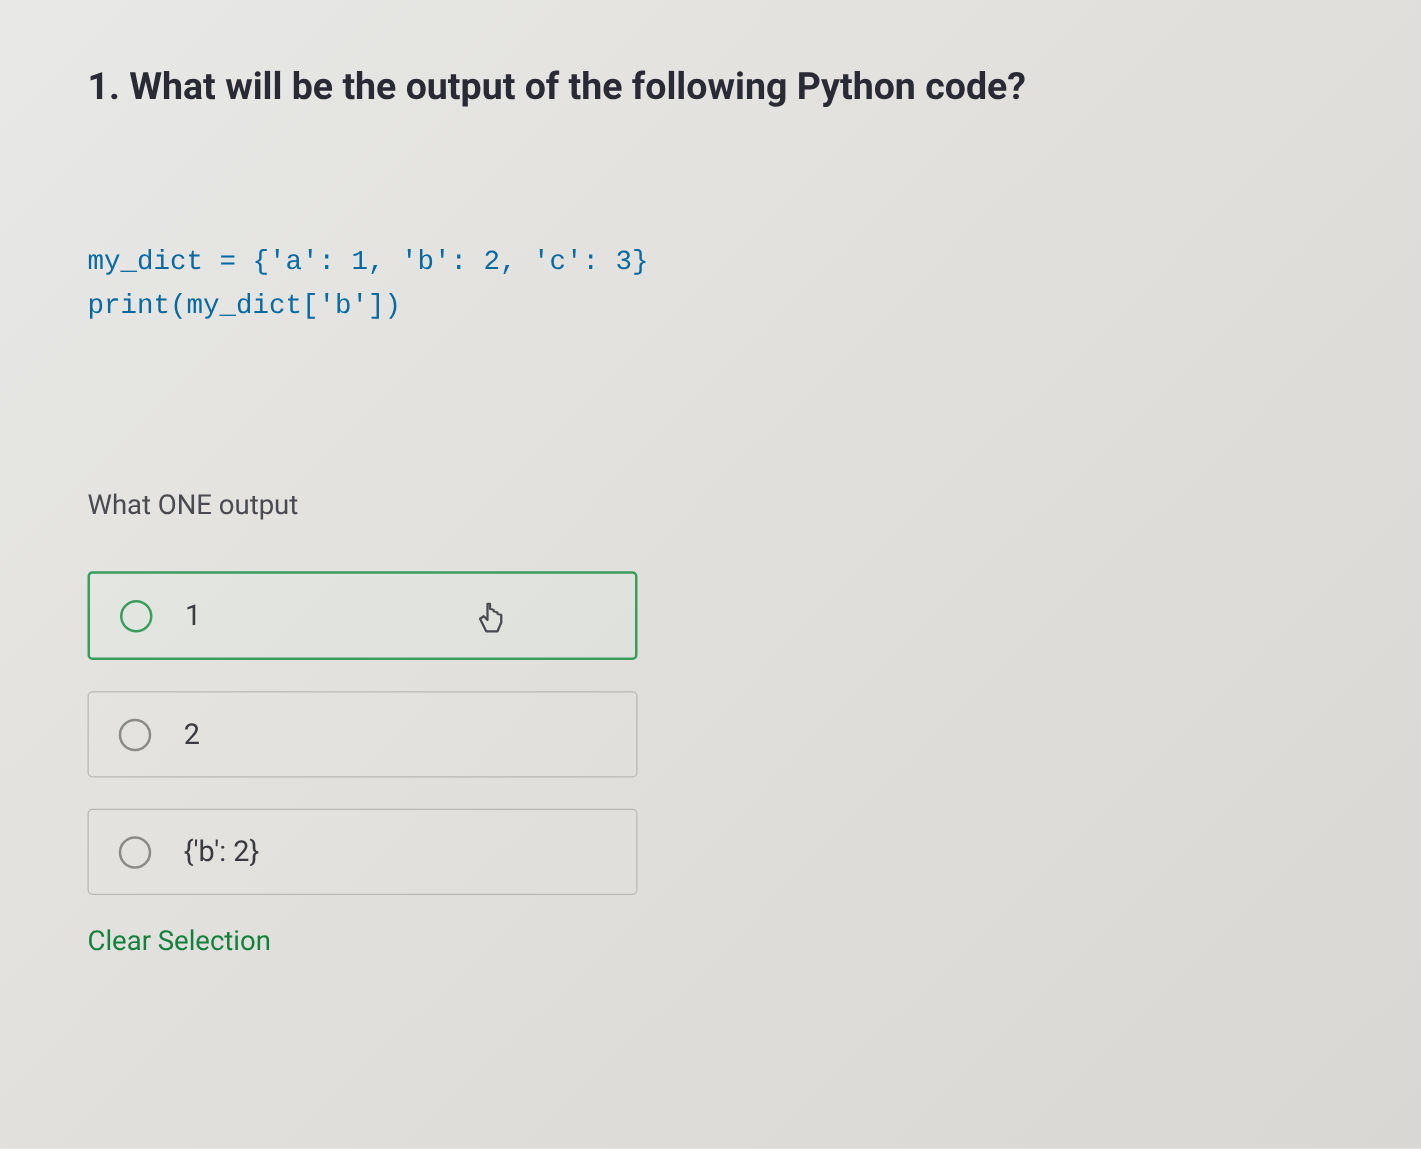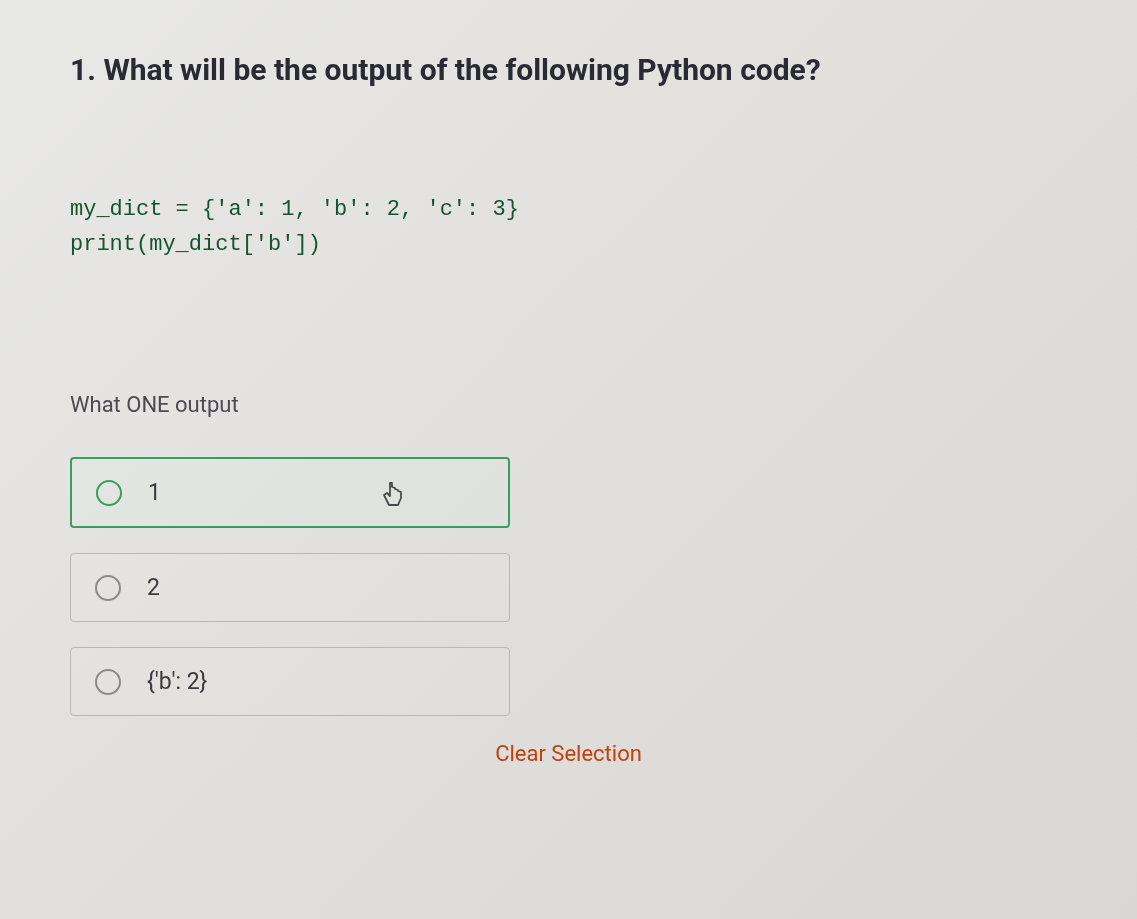--- a/index.html
+++ b/index.html
@@ -18,21 +18,21 @@
     .question-title {
       font-size: 30px;
       font-weight: 700;
       color: #2a2a35;
       margin-bottom: 103px;
       line-height: 1.3;
     }
     .code-block {
       font-family: 'Courier New', Courier, monospace;
       font-size: 22px;
-      color: #14532d;
+      color: #0369a1;
       line-height: 1.6;
       margin-bottom: 130px;
       white-space: pre;
     }
     .instruction {
       font-size: 22px;
       color: #4a4a50;
       margin-bottom: 40px;
     }
     .instruction b {
@@ -66,24 +66,23 @@
       flex-shrink: 0;
     }
     .option.selected .radio {
       border-color: #3a9d5d;
     }
     .option-label {
       font-size: 23px;
     }
     .clear-selection {
       font-size: 22px;
-      color: #c2410c;
+      color: #15803d;
       margin-top: 10px;
       cursor: pointer;
-      text-align: center;
     }
     .cursor-hand {
       position: absolute;
       left: 378px;
       top: 480px;
       width: 28px;
       height: 32px;
       pointer-events: none;
     }
   </style>

